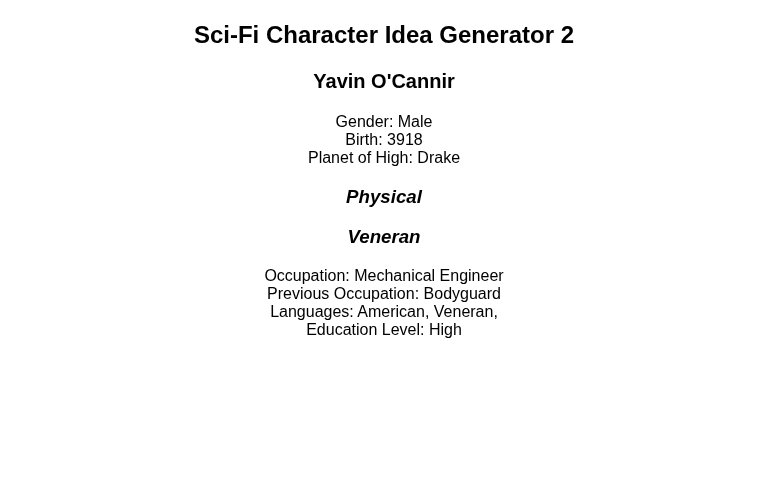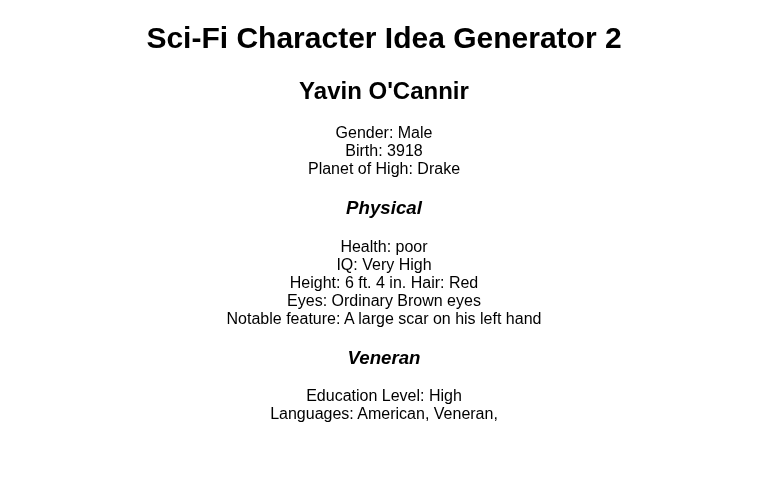--- a/index.html
+++ b/index.html
@@ -7,27 +7,27 @@
     width: 768px;
     height: 480px;
     overflow: hidden;
     background: #ffffff;
     color: #000000;
     font-family: "Liberation Sans", sans-serif;
     font-size: 16px;
     text-align: center;
   }
   .page-title {
-    font-size: 30px;
+    font-size: 24px;
     font-weight: bold;
     margin: 21px 0;
     line-height: 1.15;
   }
   .character-name {
-    font-size: 24px;
+    font-size: 20px;
     font-weight: bold;
     margin: 20px 4px;
     line-height: 1.15;
   }
   .section-heading {
     font-size: 18.7px;
     font-weight: bold;
     font-style: italic;
     margin: 19px 16px;
     line-height: 1.15;
@@ -50,28 +50,23 @@
   <h2 class="character-name">Yavin O'Cannir</h2>
 
   <div class="info-block">
     <span class="info-line">Gender: Male</span>
     <span class="info-line">Birth: 3918</span>
     <span class="info-line">Planet of High: Drake</span>
   </div>
 
   <h3 class="section-heading">Physical</h3>
 
-  <div class="info-block">
-    <span class="info-line">Health: poor</span>
-    <span class="info-line">IQ: Very High</span>
-    <span class="info-line">Height: 6 ft. 4 in. Hair: Red</span>
-    <span class="info-line">Eyes: Ordinary Brown eyes</span>
-    <span class="info-line">Notable feature: A large scar on his left hand</span>
-  </div>
 
   <h3 class="section-heading">Veneran</h3>
 
   <div class="info-block">
+    <span class="info-line">Occupation: Mechanical Engineer</span>
+    <span class="info-line">Previous Occupation: Bodyguard</span>
+    <span class="info-line">Languages: American, Veneran,</span>
     <span class="info-line">Education Level: High</span>
-    <span class="info-line">Languages: American, Veneran,</span>
   </div>
 
 </main>
 
 </body></html>

